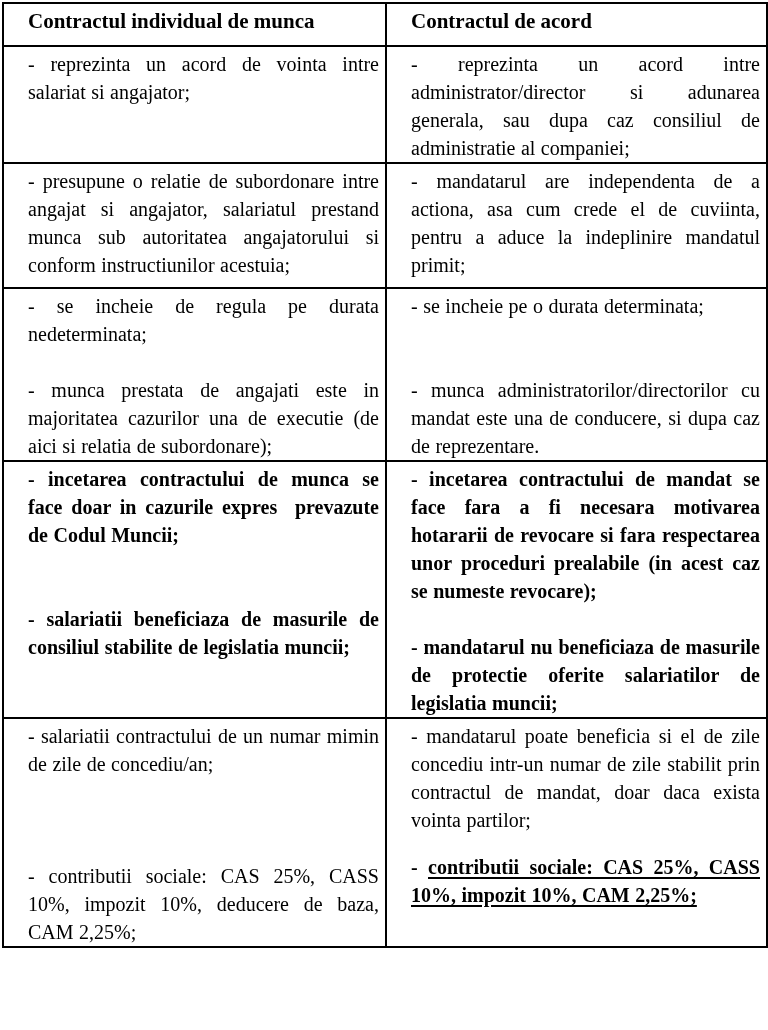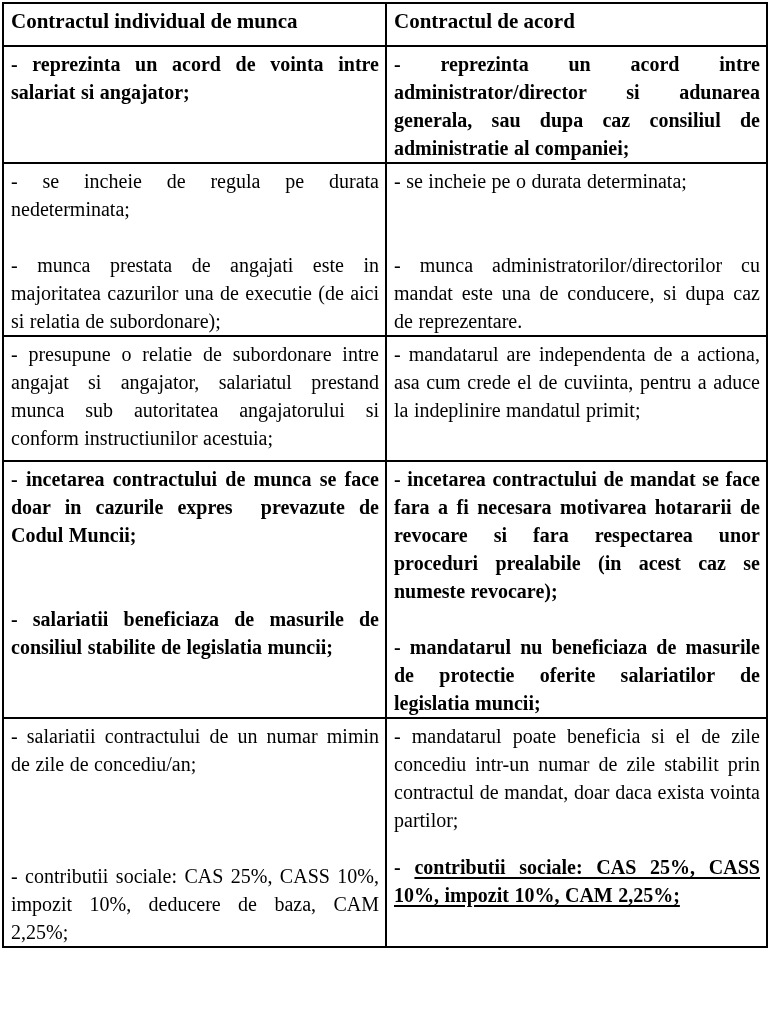--- a/index.html
+++ b/index.html
@@ -23,21 +23,21 @@
   table.cmp {
     border-collapse: collapse;
     table-layout: fixed;
     width: 764px;
     background: #ffffff;
   }
   table.cmp th,
   table.cmp td {
     border: 2px solid #000000;
     vertical-align: top;
-    padding: 3px 6px 0 7px;
+    padding: 3px 6px 0 24px;
     overflow: hidden;
   }
   table.cmp tr.last-row td {
     border-bottom: 3px solid #7d7d7d;
   }
   th.hdr {
     height: 38px;
     text-align: left;
     font-weight: bold;
     font-size: 21px;
@@ -68,44 +68,44 @@
       <col style="width:383px">
       <col style="width:381px">
     </colgroup>
     <thead>
       <tr>
         <th class="hdr">Contractul individual de munca</th>
         <th class="hdr">Contractul de acord</th>
       </tr>
     </thead>
     <tbody>
-        <tr style="height: 108px; font-weight: bold;">
+        <tr style="height: 108px;">
           <td>
             <div class="para"><span>- reprezinta un acord de vointa intre salariat si angajator;</span></div>
           </td>
           <td>
             <div class="para"><span>- reprezinta un acord intre administrator/director si adunarea generala, sau dupa caz consiliul de administratie al companiei;</span></div>
+          </td>
+        </tr>
+        <tr style="height: 125px;">
+          <td>
+            <div class="para"><span>- presupune o relatie de subordonare intre angajat si angajator, salariatul prestand munca sub autoritatea angajatorului si conform instructiunilor acestuia;</span></div>
+          </td>
+          <td>
+            <div class="para"><span>- mandatarul are independenta de a actiona, asa cum crede el de cuviinta, pentru a aduce la indeplinire mandatul primit;</span></div>
           </td>
         </tr>
         <tr style="height: 169px;">
           <td>
             <div class="para"><span>- se incheie de regula pe durata nedeterminata;</span></div>
             <div class="para" style="margin-top: 28px;"><span>- munca prestata de angajati este in majoritatea cazurilor una de executie (de aici si relatia de subordonare);</span></div>
           </td>
           <td>
             <div class="para"><span>- se incheie pe o durata determinata;</span></div>
             <div class="para" style="margin-top: 56px;"><span>- munca administratorilor/directorilor cu mandat este una de conducere, si dupa caz de reprezentare.</span></div>
-          </td>
-        </tr>
-        <tr style="height: 125px;">
-          <td>
-            <div class="para"><span>- presupune o relatie de subordonare intre angajat si angajator, salariatul prestand munca sub autoritatea angajatorului si conform instructiunilor acestuia;</span></div>
-          </td>
-          <td>
-            <div class="para"><span>- mandatarul are independenta de a actiona, asa cum crede el de cuviinta, pentru a aduce la indeplinire mandatul primit;</span></div>
           </td>
         </tr>
         <tr style="height: 223px; font-weight: bold;">
           <td>
             <div class="para"><span>- incetarea contractului de munca se face doar in cazurile expres &nbsp;prevazute de Codul Muncii;</span></div>
             <div class="para" style="margin-top: 56px;"><span>- salariatii beneficiaza de masurile de consiliul stabilite de legislatia muncii;</span></div>
           </td>
           <td>
             <div class="para"><span>- incetarea contractului de mandat se face fara a fi necesara motivarea hotararii de revocare si fara respectarea unor proceduri prealabile (in acest caz se numeste revocare);</span></div>
             <div class="para" style="margin-top: 28px;"><span>- mandatarul nu beneficiaza de masurile de protectie oferite salariatilor de legislatia muncii;</span></div>

